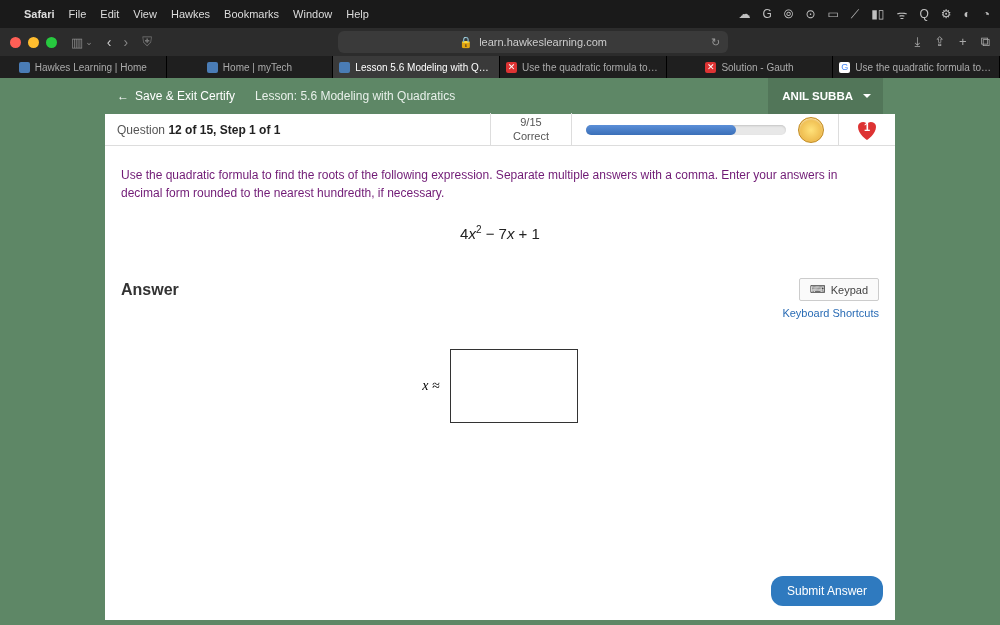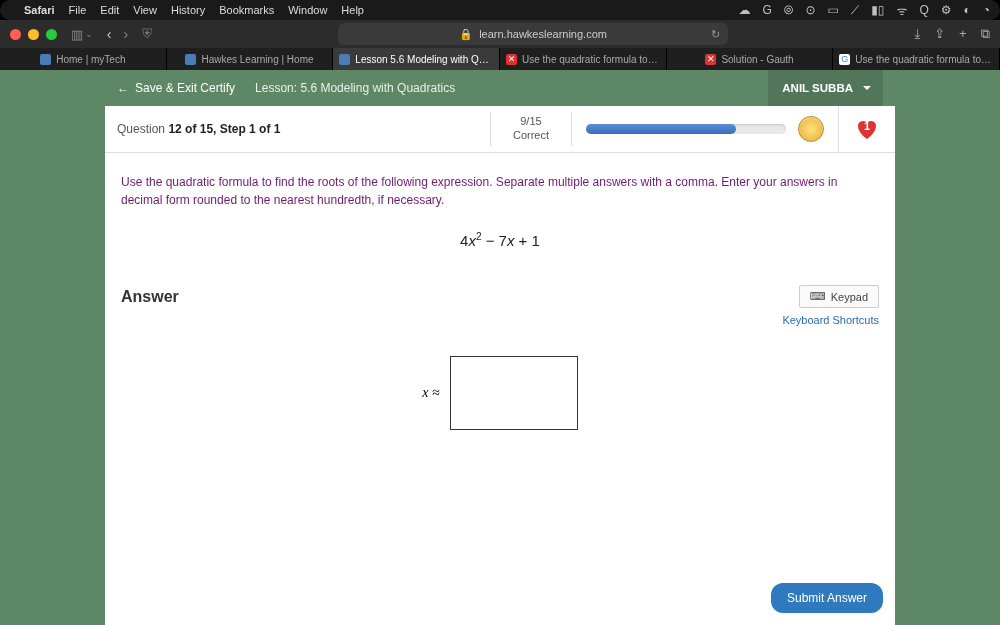--- a/index.html
+++ b/index.html
@@ -1,19 +1,19 @@
 <!DOCTYPE html>
 <html><head>
 <meta charset="utf-8">
 <style>
 * { margin: 0; padding: 0; box-sizing: border-box; }
 body { font-family: -apple-system, BlinkMacSystemFont, "Segoe UI", sans-serif; background: #000; width: 1000px; height: 625px; overflow: hidden; }
 
 
-.mac-menubar { height: 20px; background: #1a1a1a; display: flex; align-items: center; padding: 0 10px; color: #ddd; font-size: 11px; justify-content: space-between; border-radius: 10px; }
+.mac-menubar { height: 28px; background: #1a1a1a; display: flex; align-items: center; padding: 0 10px; color: #ddd; font-size: 11px; justify-content: space-between; }
 .mac-left { display: flex; gap: 14px; align-items: center; }
 .mac-right { display: flex; gap: 12px; align-items: center; font-size: 12px; }
 .apple-logo { font-size: 13px; }
 .mac-right span { opacity: 0.85; }
 
 
 .safari-toolbar { height: 28px; background: #2c2c2c; display: flex; align-items: center; padding: 0 10px; gap: 14px; }
 .traffic-lights { display: flex; gap: 7px; }
 .tl { width: 11px; height: 11px; border-radius: 50%; }
 .tl.red { background: #ff5f56; }
@@ -44,21 +44,21 @@
 
 
 .lesson-bar { height: 36px; background: #5e8766; display: flex; align-items: center; color: #fff; font-size: 12px; padding: 0 12px; }
 .save-exit { display: flex; align-items: center; gap: 6px; cursor: pointer; }
 .lesson-title { margin-left: 20px; color: #e8f0ea; }
 .user-box { margin-left: auto; background: rgba(0,0,0,0.12); padding: 0 30px 0 14px; height: 36px; display: flex; align-items: center; position: relative; font-size: 11.5px; font-weight: bold; }
 .user-box::after { content: ""; position: absolute; right: 12px; border-left: 4px solid transparent; border-right: 4px solid transparent; border-top: 4px solid #fff; }
 
 
 .content-card { background: #fff; }
-.question-header { display: flex; border-bottom: 1px solid #ddd; height: 47px; align-items: center; }
+.question-header { display: flex; border-bottom: 1px solid #ddd; height: 32px; align-items: center; }
 .q-label { padding-left: 12px; font-size: 12px; color: #555; }
 .q-label b { color: #222; }
 .score-box { border-left: 1px solid #ddd; border-right: 1px solid #ddd; text-align: center; padding: 3px 22px; font-size: 11px; color: #555; line-height: 1.25; margin-left: auto; }
 .progress-cell { display: flex; align-items: center; padding: 0 14px; gap: 12px; }
 .progress-track { width: 200px; height: 10px; background: #e8e8e8; border-radius: 5px; position: relative; box-shadow: inset 0 1px 2px rgba(0,0,0,0.15); }
 .progress-fill { height: 100%; background: linear-gradient(#5b8fd8, #3a6fb8); border-radius: 5px; width: 75%; }
 .coin { width: 26px; height: 26px; background: radial-gradient(#ffe27a, #e6a93a); border-radius: 50%; border: 1px solid #c28b1f; box-shadow: inset 0 1px 2px rgba(255,255,255,0.6); }
 .heart-box { border-left: 1px solid #ddd; height: 100%; display: flex; align-items: center; padding: 0 16px; }
 .heart { width: 24px; height: 22px; position: relative; display:flex; align-items:center; justify-content:center;}
 .heart svg { width: 24px; height: 22px; }
@@ -86,21 +86,21 @@
 </head>
 <body>
 
 <div class="mac-menubar">
   <div class="mac-left">
     <span class="apple-logo"></span>
     <b>Safari</b>
     <span>File</span>
     <span>Edit</span>
     <span>View</span>
-    <span>History</span>
+    <span>Hawkes</span>
     <span>Bookmarks</span>
     <span>Window</span>
     <span>Help</span>
   </div>
   <div class="mac-right">
     <span>☁︎</span>
     <span>G</span>
     <span>⦾</span>
     <span>⊙</span>
     <span>▭</span>
@@ -137,25 +137,25 @@
     <span>⤓</span>
     <span>⇪</span>
     <span>+</span>
     <span>⧉</span>
   </div>
 </div>
 
 <div class="tab-strip">
   <div class="tab">
       <span class="tab-favicon fav-blue"></span>
+      <span class="label">Hawkes Learning | Home</span>
+    </div>
+  <div class="tab">
+      <span class="tab-favicon fav-blue"></span>
       <span class="label">Home | myTech</span>
-    </div>
-  <div class="tab">
-      <span class="tab-favicon fav-blue"></span>
-      <span class="label">Hawkes Learning | Home</span>
     </div>
   <div class="tab active">
       <span class="tab-favicon fav-blue"></span>
       <span class="label">Lesson 5.6 Modeling with Quad…</span>
     </div>
   <div class="tab">
       <span class="tab-favicon fav-red">✕</span>
       <span class="label">Use the quadratic formula to fin…</span>
     </div>
   <div class="tab">

